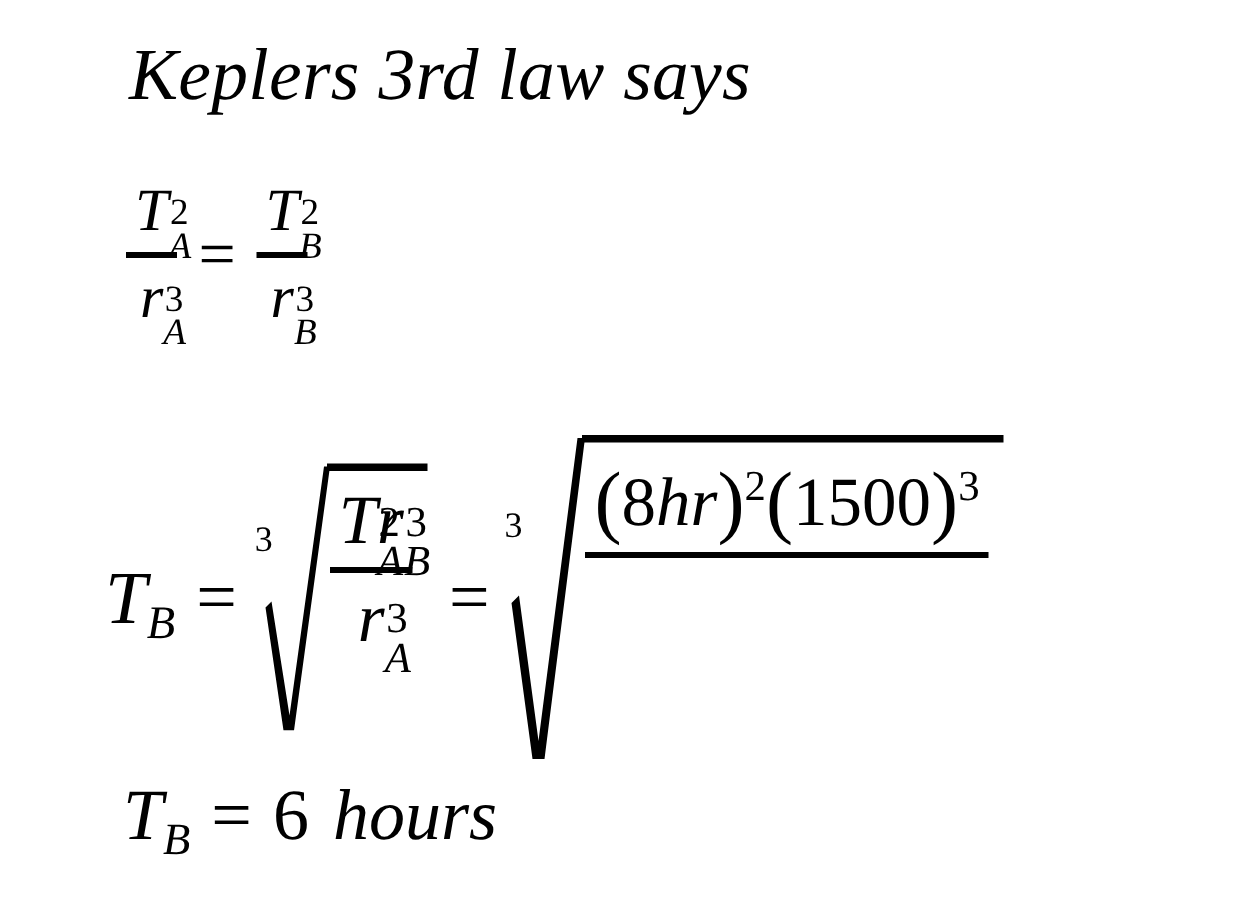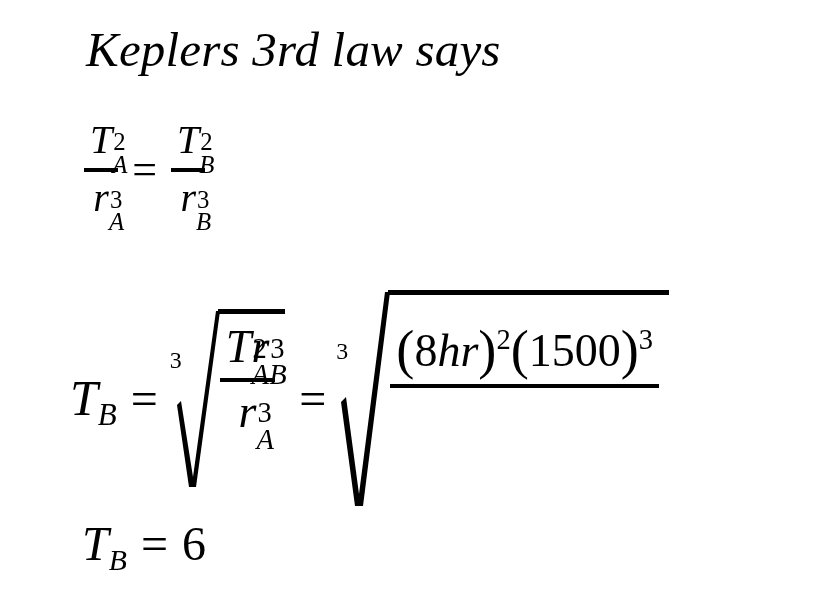--- a/index.html
+++ b/index.html
@@ -184,21 +184,21 @@
     padding: 8px 10px 0 2px;
     margin-left: -2px;
   }
 
   
   #rad1 > .index { top: 38px; margin-right: -6px; }
   #rad1 > .body  { padding-top: 7px; }
 
   
   #rad2 > .index { top: 48px; margin-right: -8px; }
-  #rad2 > .body  { padding-top: 23px; }
+  #rad2 > .body  { padding-top: 7px; }
 
   .paren {
     font-style: normal;
     font-size: 1.18em;
     position: relative;
     top: 0.04em;
   }
 </style>
 </head>
 <body>
@@ -263,15 +263,16 @@
         </span>
       </span>
     </span>
 
   </div>
 
   <div class="row" id="eq3">
     <span><span class="mathvar">T</span><span class="sub">B</span></span>
     <span class="eq eqsign">=</span>
     <span class="result">6</span>
+    <span class="unit">hours</span>
   </div>
 
 </div>
 
 </body></html>

